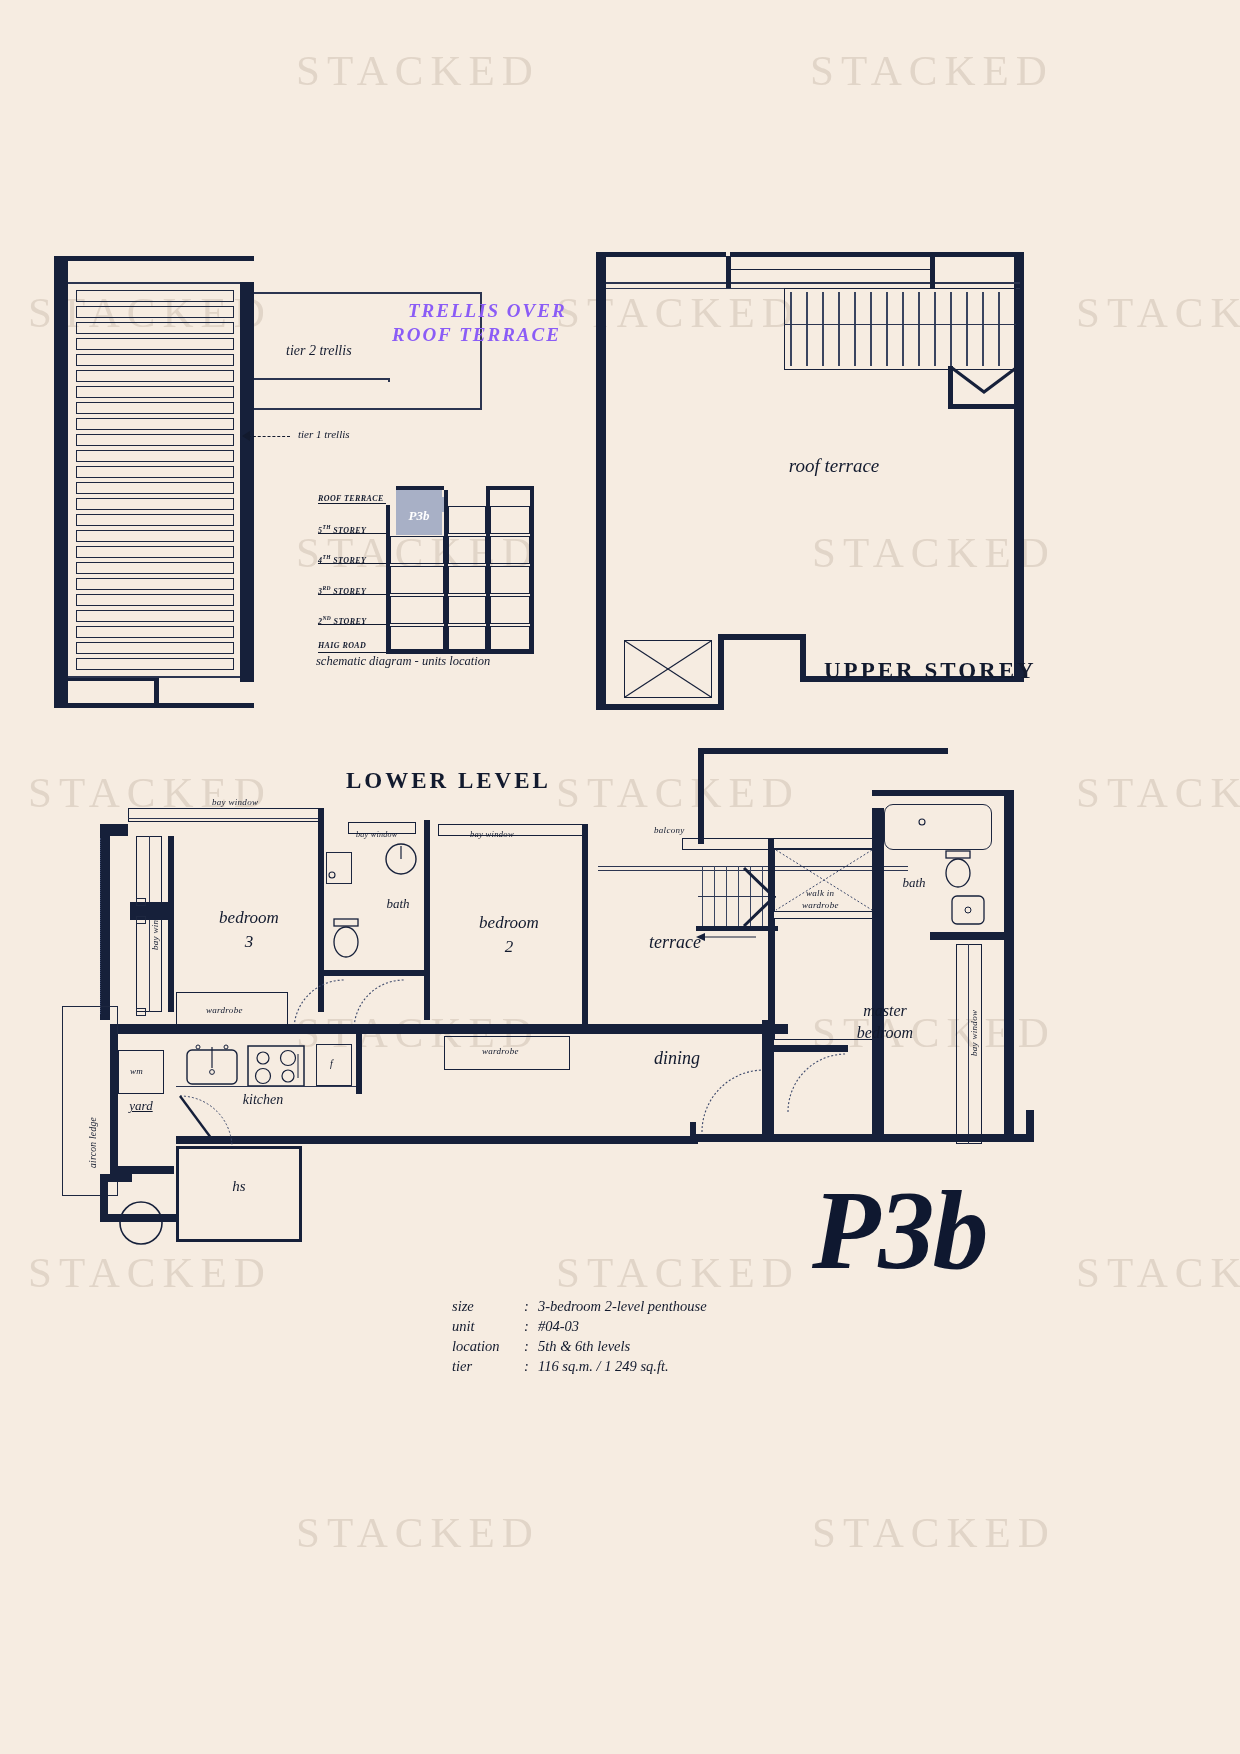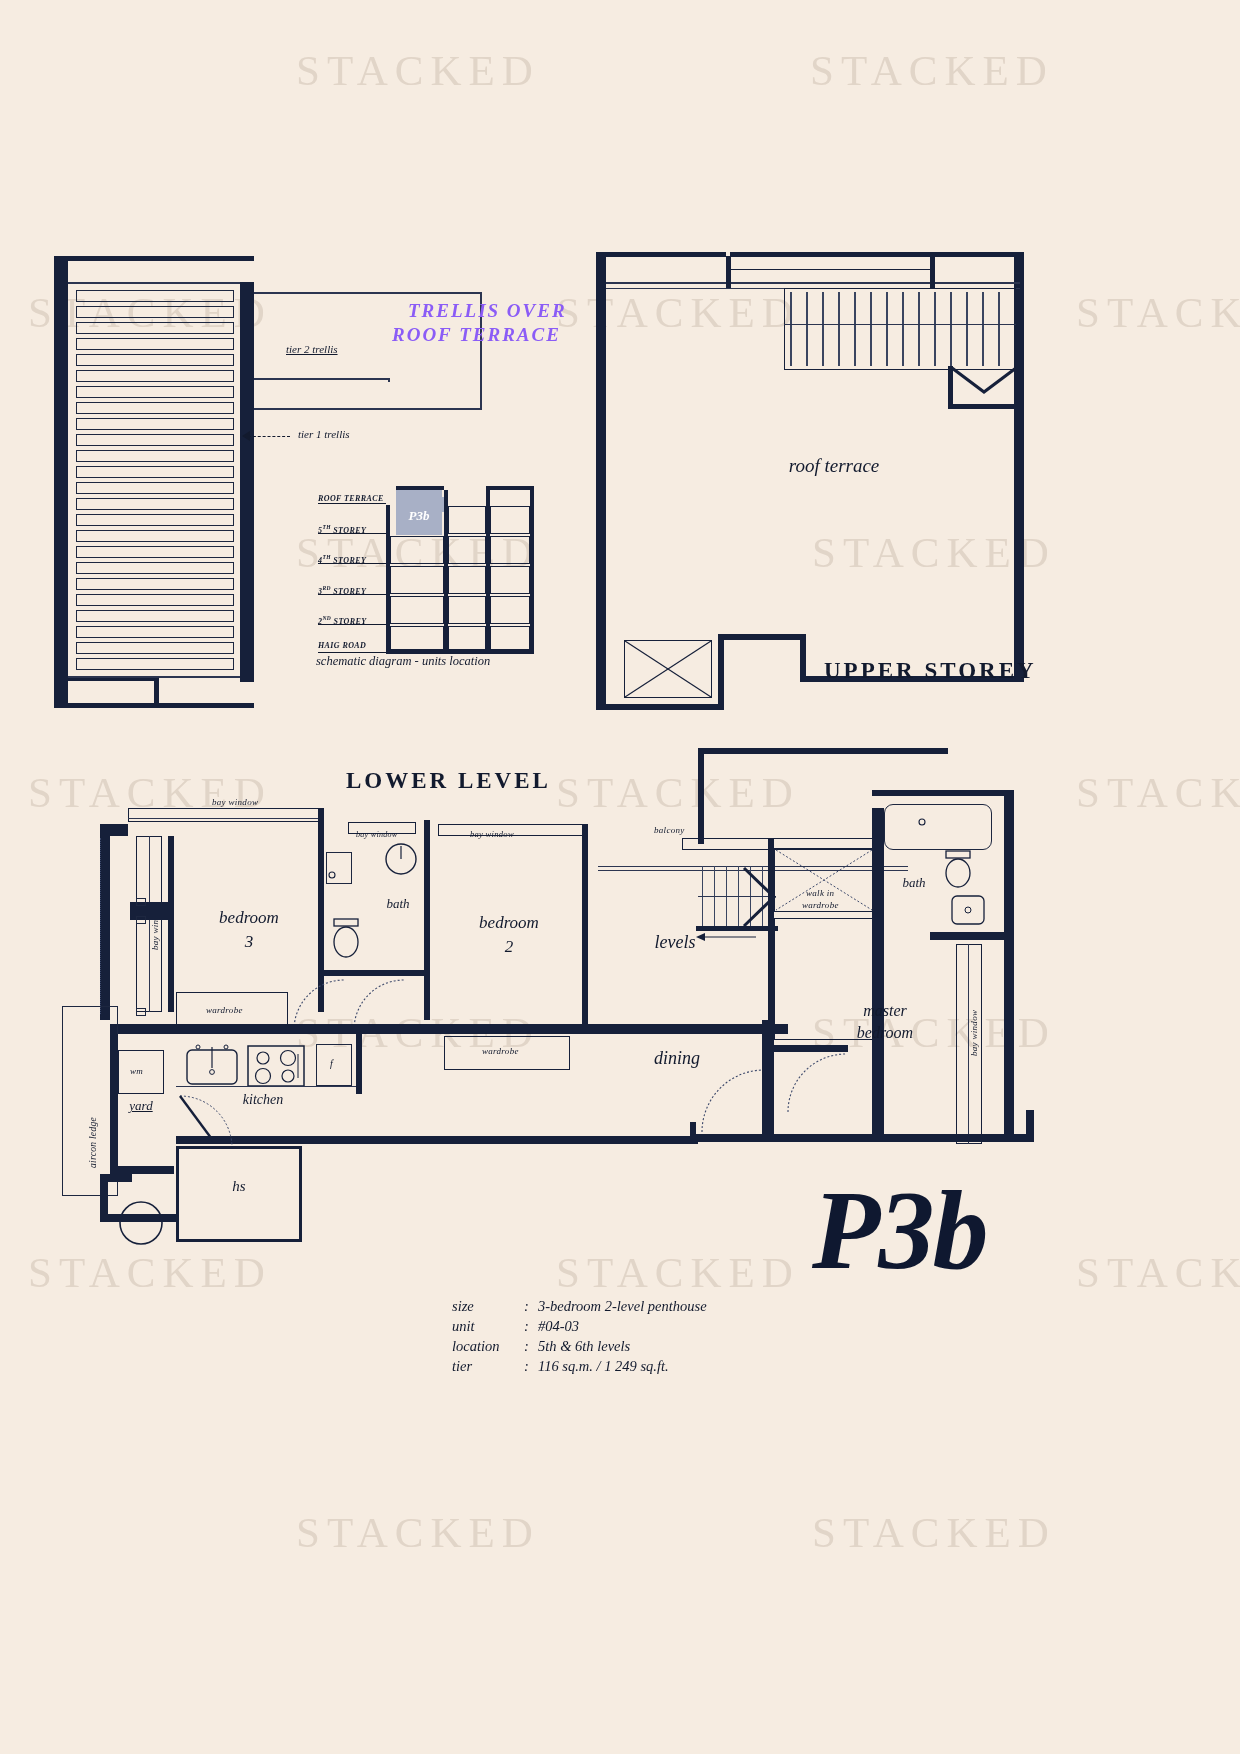--- a/index.html
+++ b/index.html
@@ -178,21 +178,21 @@
     <div class="hair" style="left:480px;top:292px;width:1.6px;height:118px;"></div>
     <div class="hair" style="left:254px;top:408px;width:228px;height:1.6px;"></div>
     <div class="hair" style="left:254px;top:378px;width:136px;height:1.6px;"></div>
     <div class="hair" style="left:388px;top:378px;width:1.6px;height:4px;"></div>
 
     <div class="dash" style="left:248px;top:436px;width:42px;"></div>
     <div style="position:absolute;left:242px;top:431px;width:0;height:0;border-top:5px solid transparent;border-bottom:5px solid transparent;border-right:8px solid #121a2e;"></div>
 
     <div class="ttl" style="left:408px;top:300px;font-size:19px;">TRELLIS OVER</div>
     <div class="ttl" style="left:392px;top:324px;font-size:19px;">ROOF TERRACE</div>
-    <div class="sm" style="left:286px;top:343px;font-size:11px;text-decoration:underline;">tier 2 trellis</div>
+    <div class="sm" style="left:286px;top:343px;font-size:14px;">tier 2 trellis</div>
     <div class="sm" style="left:298px;top:428px;font-size:11px;">tier 1 trellis</div>
   </div>
 
   <div>
 
     <div class="ln" style="left:318px;top:503px;width:68px;height:1px;"></div>
     <div class="ln" style="left:318px;top:533px;width:68px;height:1px;"></div>
     <div class="ln" style="left:318px;top:563px;width:68px;height:1px;"></div>
     <div class="ln" style="left:318px;top:594px;width:68px;height:1px;"></div>
     <div class="ln" style="left:318px;top:624px;width:68px;height:1px;"></div>
@@ -351,21 +351,21 @@
 
     <svg style="position:absolute;left:292px;top:978px;" width="60" height="54" viewBox="0 0 60 54">
       <path d="M2,52 A50,50 0 0 1 52,2" fill="none" stroke="#3d496b" stroke-width="1.1" stroke-dasharray="2,2"></path>
     </svg>
     <svg style="position:absolute;left:352px;top:978px;" width="60" height="54" viewBox="0 0 60 54">
       <path d="M2,52 A50,50 0 0 1 52,2" fill="none" stroke="#3d496b" stroke-width="1.1" stroke-dasharray="2,2"></path>
     </svg>
     <div class="wall" style="left:286px;top:1026px;width:62px;height:6px;"></div>
     <div class="wall" style="left:350px;top:1026px;width:78px;height:6px;"></div>
 
-    <div class="rm" style="left:610px;top:932px;width:130px;font-size:18px;">levels</div>
+    <div class="rm" style="left:610px;top:932px;width:130px;font-size:18px;">terrace</div>
     <div class="rm" style="left:612px;top:1048px;width:130px;font-size:18px;">dining</div>
 
     <div class="wall" style="left:698px;top:748px;width:250px;height:6px;"></div>
     <div class="wall" style="left:698px;top:748px;width:6px;height:96px;"></div>
     <div class="box" style="left:682px;top:838px;width:202px;height:12px;"></div>
     <div class="hair" style="left:598px;top:866px;width:310px;height:1.4px;"></div>
     <div class="hair" style="left:598px;top:870px;width:310px;height:1.2px;"></div>
     <div class="tiny" style="left:654px;top:825px;font-size:9px;">balcony</div>
 
     <div>

